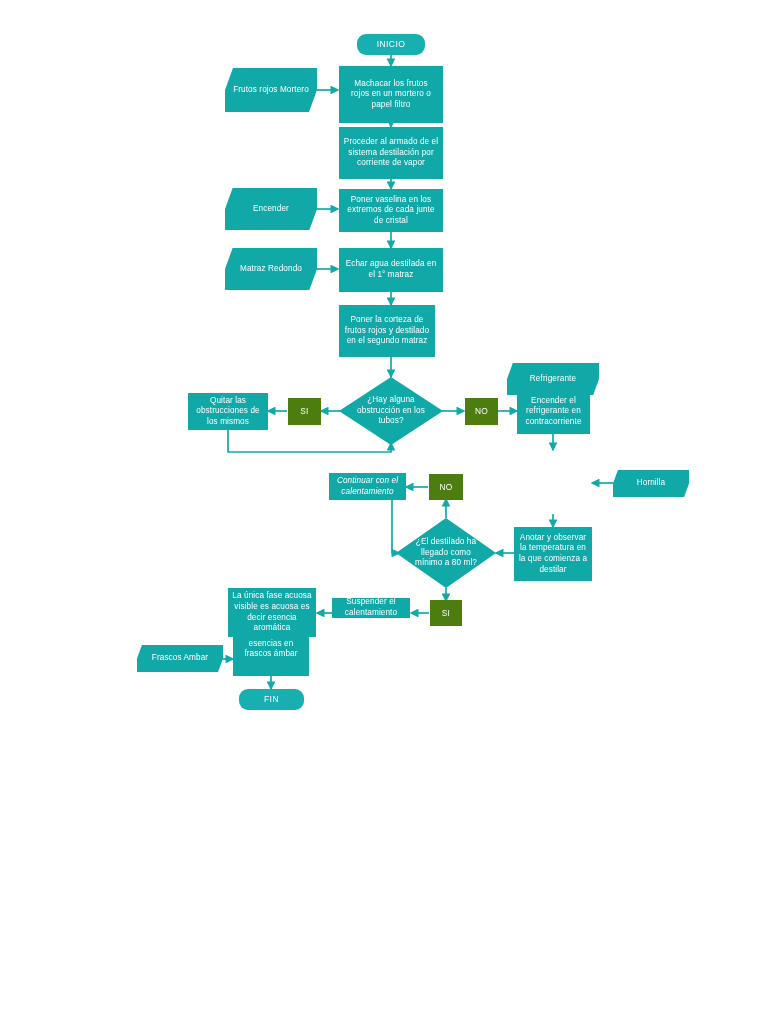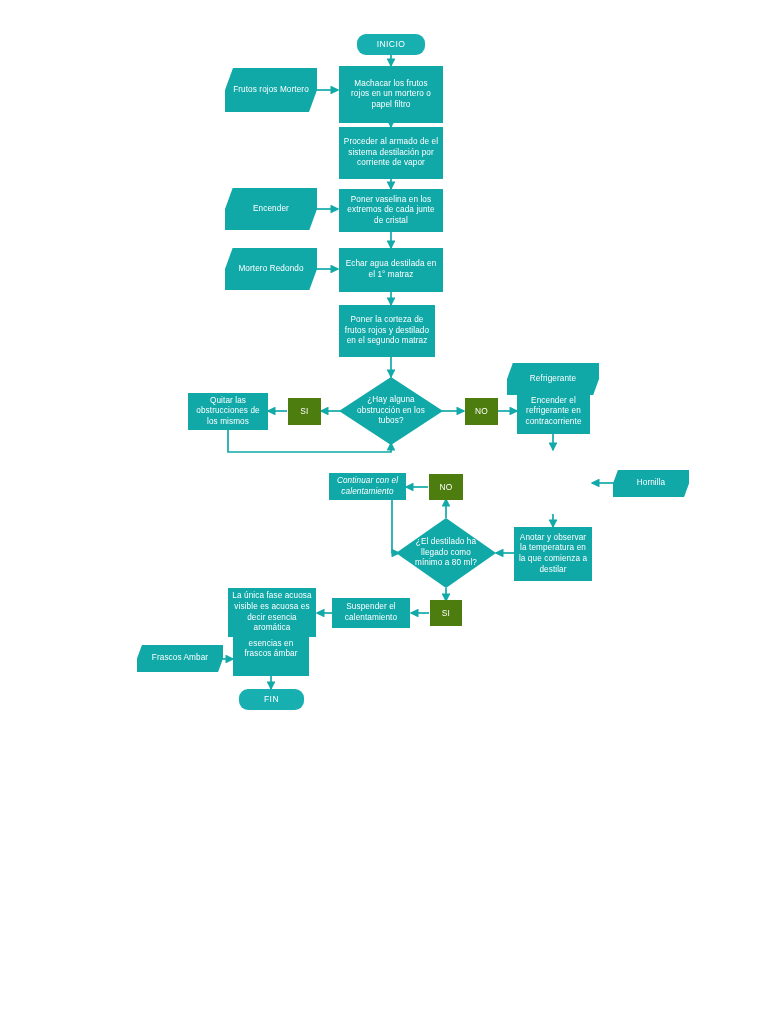--- a/index.html
+++ b/index.html
@@ -186,21 +186,21 @@
     <span class="io-shape"></span>
     <span class="io-label">Encender</span>
   </div>
 
   <div class="node process" style="left:339px; top:189px; width:104px; height:43px; padding:0 5px;">
     <span>Poner vaselina en los extremos de cada junte de cristal</span>
   </div>
 
   <div class="node io" style="left:225px; top:248px; width:92px; height:42px;">
     <span class="io-shape"></span>
-    <span class="io-label">Mortero Redondo</span>
+    <span class="io-label">Matraz Redondo</span>
   </div>
 
   <div class="node process" style="left:339px; top:248px; width:104px; height:44px; padding:0 6px;">
     <span>Echar agua destilada en el 1° matraz</span>
   </div>
 
   <div class="node process" style="left:339px; top:305px; width:96px; height:52px; padding:8px 4px;">
     <span>Poner la corteza de frutos rojos y destilado en el segundo matraz</span>
   </div>
 
@@ -250,21 +250,21 @@
   </div>
 
   <div class="node process" style="left:329px; top:473px; width:77px; height:27px; padding:0 3px;font-style:italic;">
     <span>Continuar con el calentamiento</span>
   </div>
 
   <div class="node tag" style="left:430px; top:600px; width:32px; height:26px;">
     <span>SI</span>
   </div>
 
-  <div class="node process" style="left:332px; top:598px; width:78px; height:30px; padding:0 15px;">
+  <div class="node process" style="left:332px; top:598px; width:78px; height:20px; padding:0 15px;">
     <span>Suspender el calentamiento</span>
   </div>
 
   <div class="node process" style="left:228px; top:588px; width:88px; height:49px; padding:0 3px;">
     <span>La única fase acuosa visible es acuosa es decir esencia aromática</span>
   </div>
 
   <div class="node io" style="left:137px; top:645px; width:86px; height:27px;">
     <span class="io-shape"></span>
     <span class="io-label">Frascos Ambar</span>

